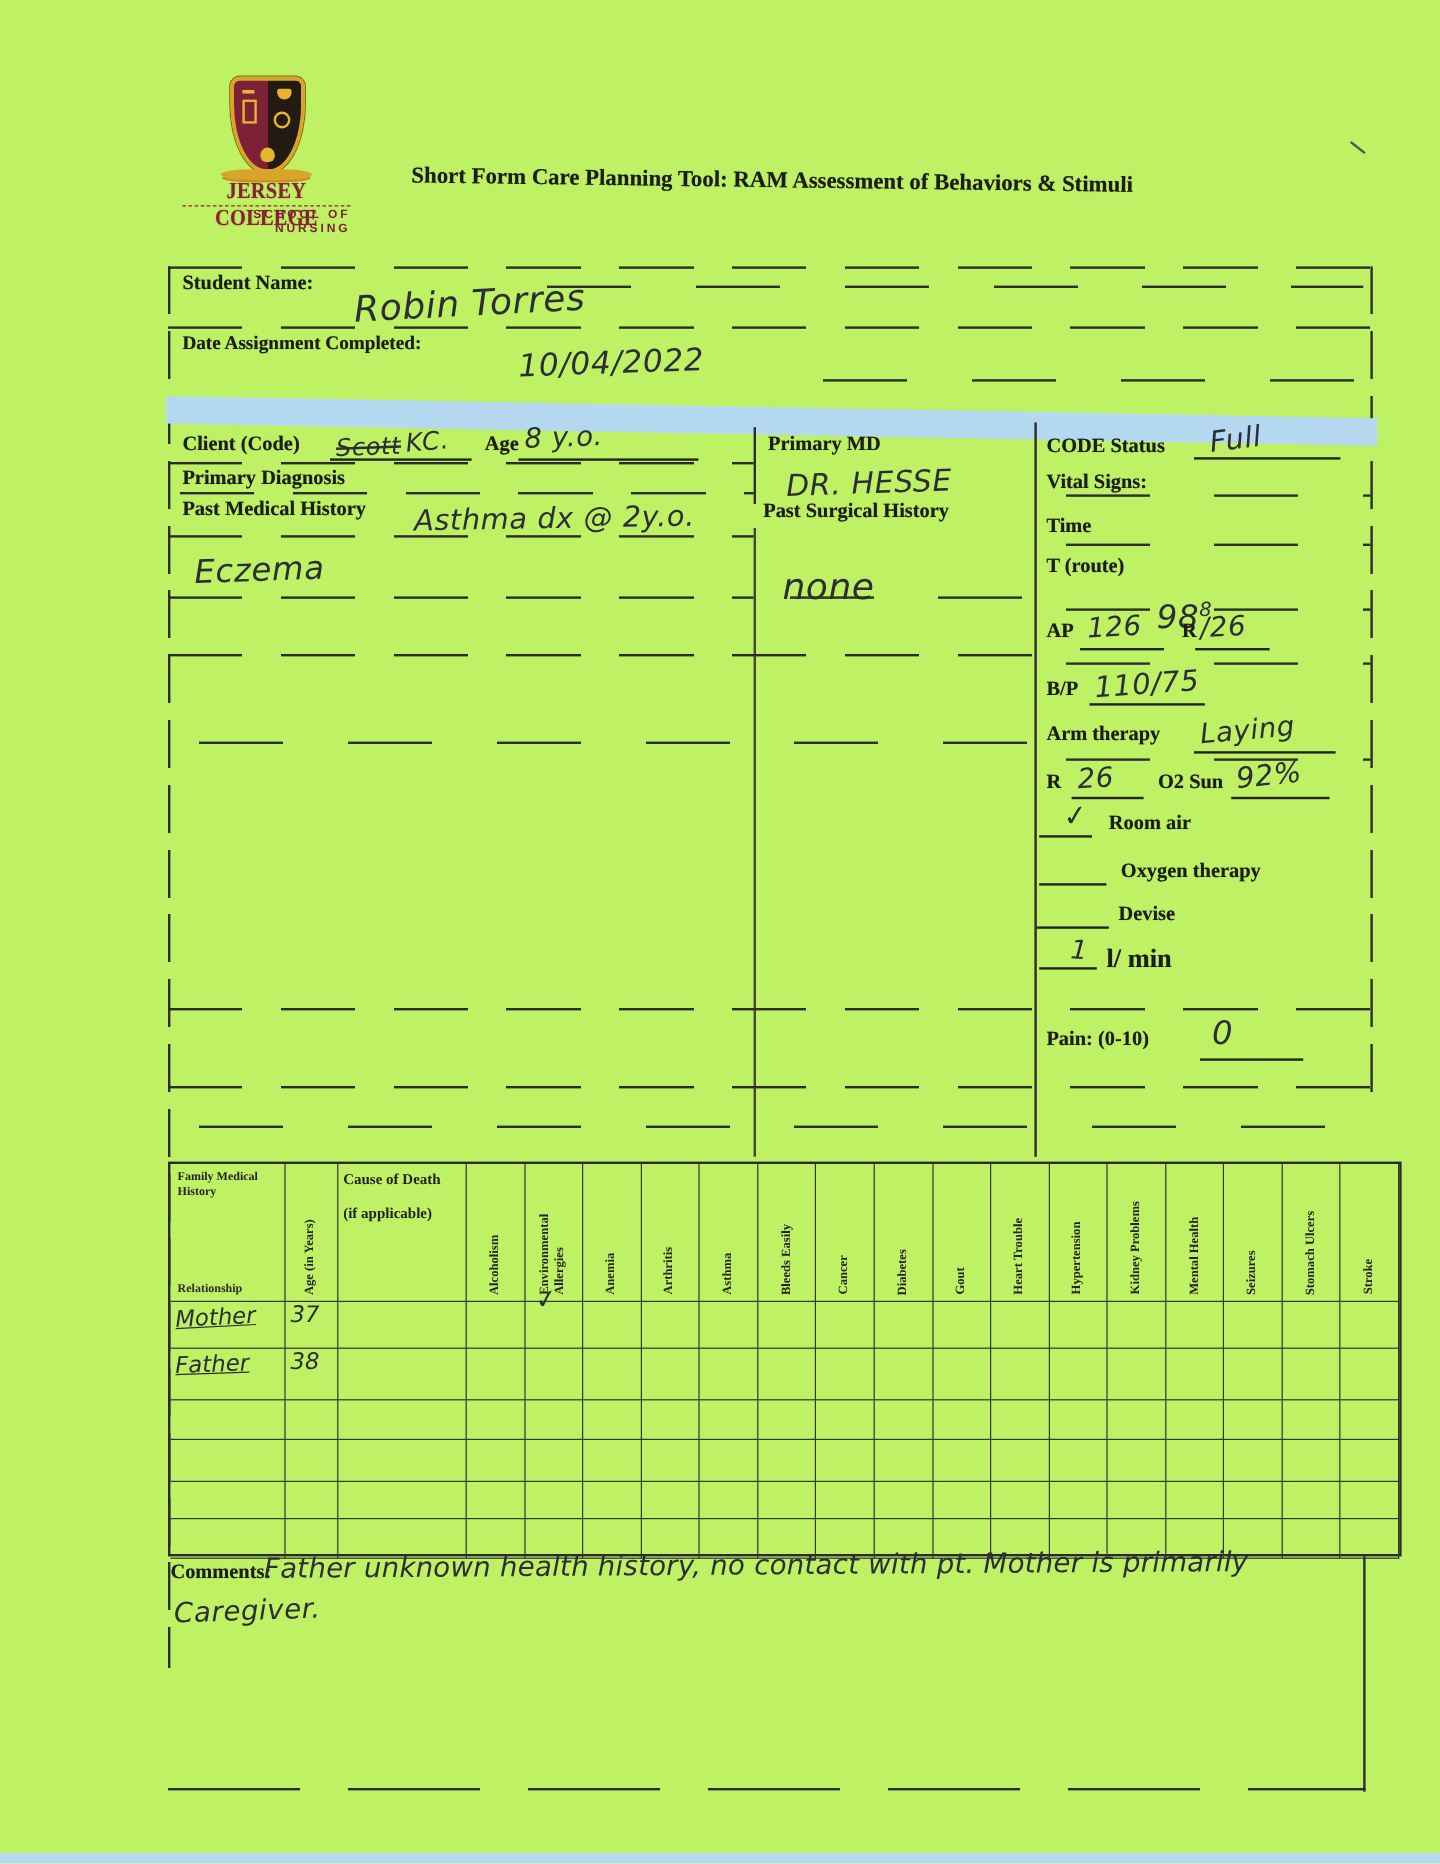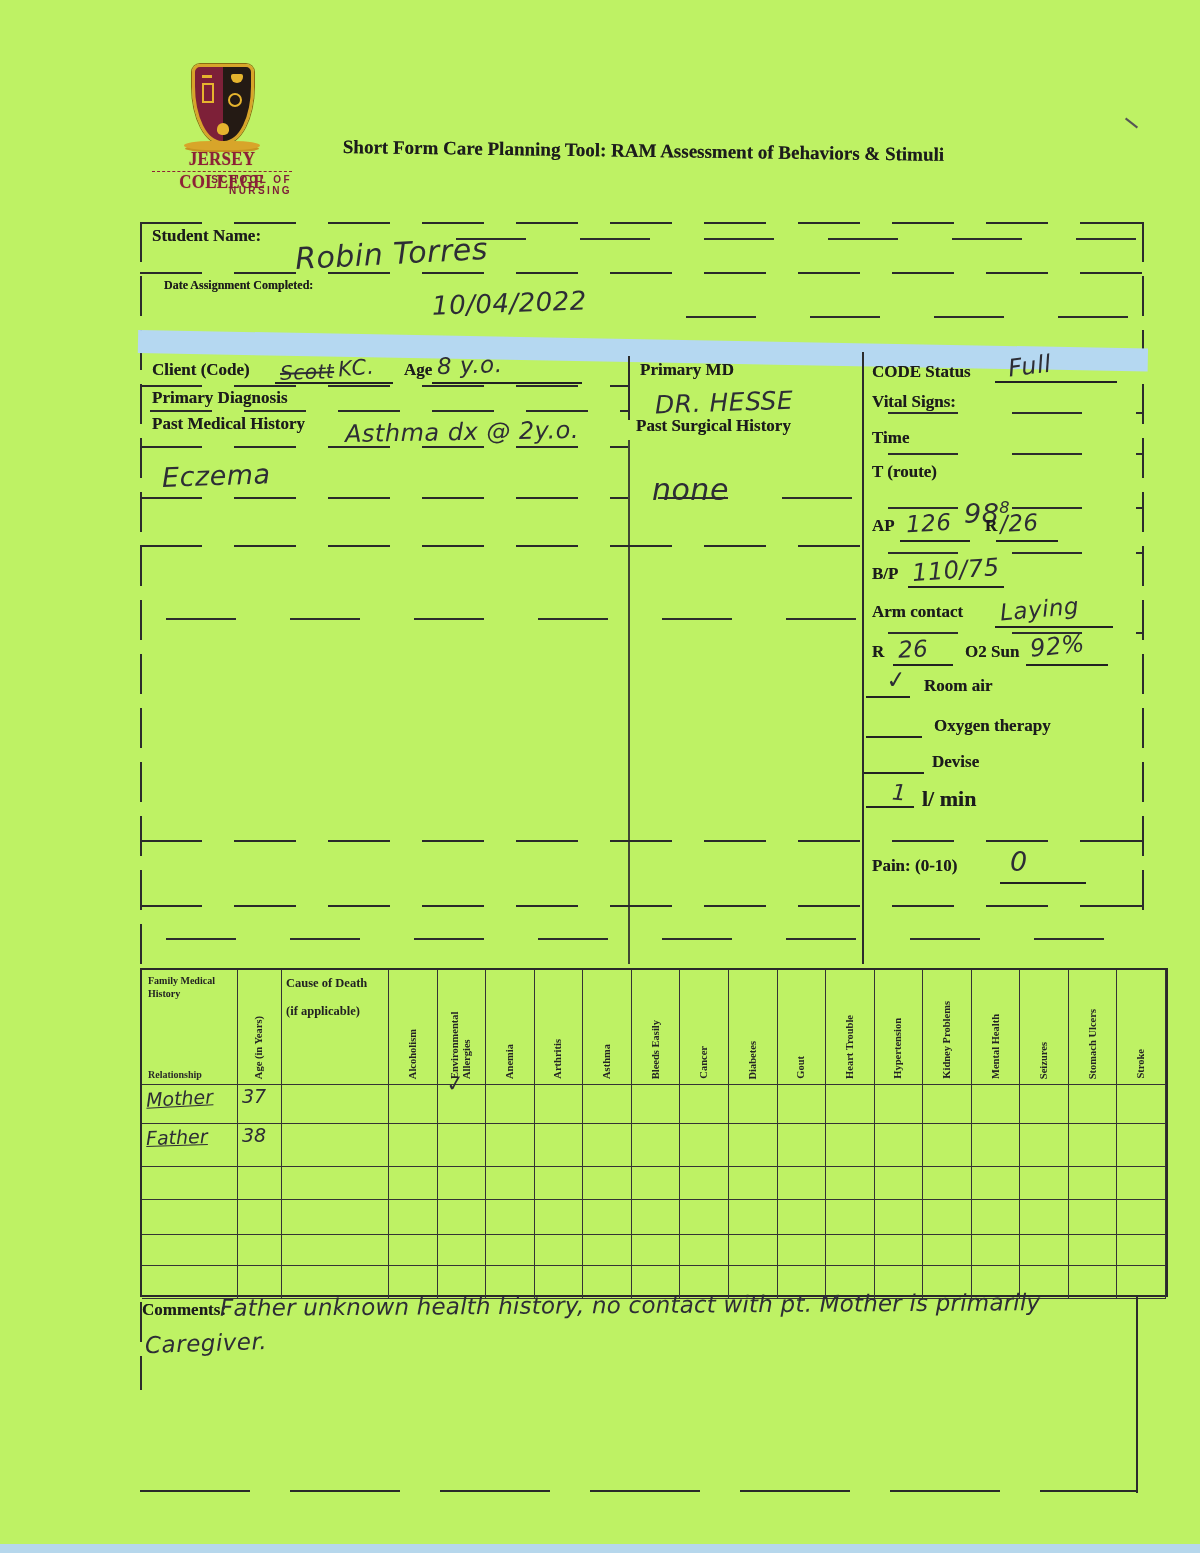--- a/index.html
+++ b/index.html
@@ -84,21 +84,21 @@
   <div class="stray"></div>
 
   <div class="hl" style="left:140px;top:222px;width:1002px;"></div>
   <div class="vl" style="left:140px;top:222px;height:1168px;"></div>
   <div class="vl" style="left:1142px;top:222px;height:690px;"></div>
 
   <div class="pl" style="left:152px;top:226px;font-size:17px;">Student Name:</div>
   <div class="hl2" style="left:430px;top:238px;width:706px;"></div>
   <div class="hw" style="left:295px;top:236px;font-size:30px;transform:rotate(-3deg);">Robin Torres</div>
   <div class="hl" style="left:140px;top:272px;width:1002px;"></div>
-  <div class="pl" style="left:164px;top:278px;font-size:12px;text-align:right;">Date Assignment Completed:</div>
+  <div class="pl" style="left:152px;top:278px;font-size:16px;text-align:right;">Date Assignment Completed:</div>
   <div class="hw" style="left:432px;top:288px;font-size:26px;transform:rotate(-2deg);">10/04/2022</div>
   <div class="hl2" style="left:660px;top:316px;width:478px;"></div>
 
   <div class="bluebar"></div>
 
   <div class="pl" style="left:152px;top:360px;font-size:17px;">Client (Code)</div>
   <div class="hw strike" style="left:280px;top:360px;font-size:20px;transform:rotate(-2deg);">Scott</div>
   <div class="hw" style="left:338px;top:356px;font-size:21px;transform:rotate(-5deg);">KC.</div>
   <div class="sl" style="left:275px;top:382px;width:118px;"></div>
   <div class="pl" style="left:404px;top:360px;font-size:17px;">Age</div>
@@ -139,21 +139,21 @@
   <div class="sl" style="left:900px;top:540px;width:70px;"></div>
   <div class="pl" style="left:985px;top:516px;font-size:17px;">R</div>
   <div class="hw" style="left:1000px;top:510px;font-size:23px;transform:rotate(-3deg);">/26</div>
   <div class="sl" style="left:996px;top:540px;width:62px;"></div>
   <div class="hl2" style="left:862px;top:552px;width:280px;"></div>
 
   <div class="pl" style="left:872px;top:564px;font-size:17px;">B/P</div>
   <div class="hw" style="left:912px;top:556px;font-size:24px;transform:rotate(-4deg);">110/75</div>
   <div class="sl" style="left:908px;top:586px;width:96px;"></div>
 
-  <div class="pl" style="left:872px;top:602px;font-size:17px;">Arm contact</div>
+  <div class="pl" style="left:872px;top:602px;font-size:17px;">Arm therapy</div>
   <div class="hw" style="left:1000px;top:596px;font-size:23px;transform:rotate(-5deg);">Laying</div>
   <div class="sl" style="left:995px;top:626px;width:118px;"></div>
   <div class="hl2" style="left:862px;top:632px;width:280px;"></div>
 
   <div class="pl" style="left:872px;top:642px;font-size:17px;">R</div>
   <div class="hw" style="left:898px;top:636px;font-size:23px;transform:rotate(-3deg);">26</div>
   <div class="sl" style="left:893px;top:664px;width:60px;"></div>
   <div class="pl" style="left:965px;top:642px;font-size:17px;">O2 Sun</div>
   <div class="hw" style="left:1030px;top:632px;font-size:24px;transform:rotate(-6deg);">92%</div>
   <div class="sl" style="left:1026px;top:664px;width:82px;"></div>

